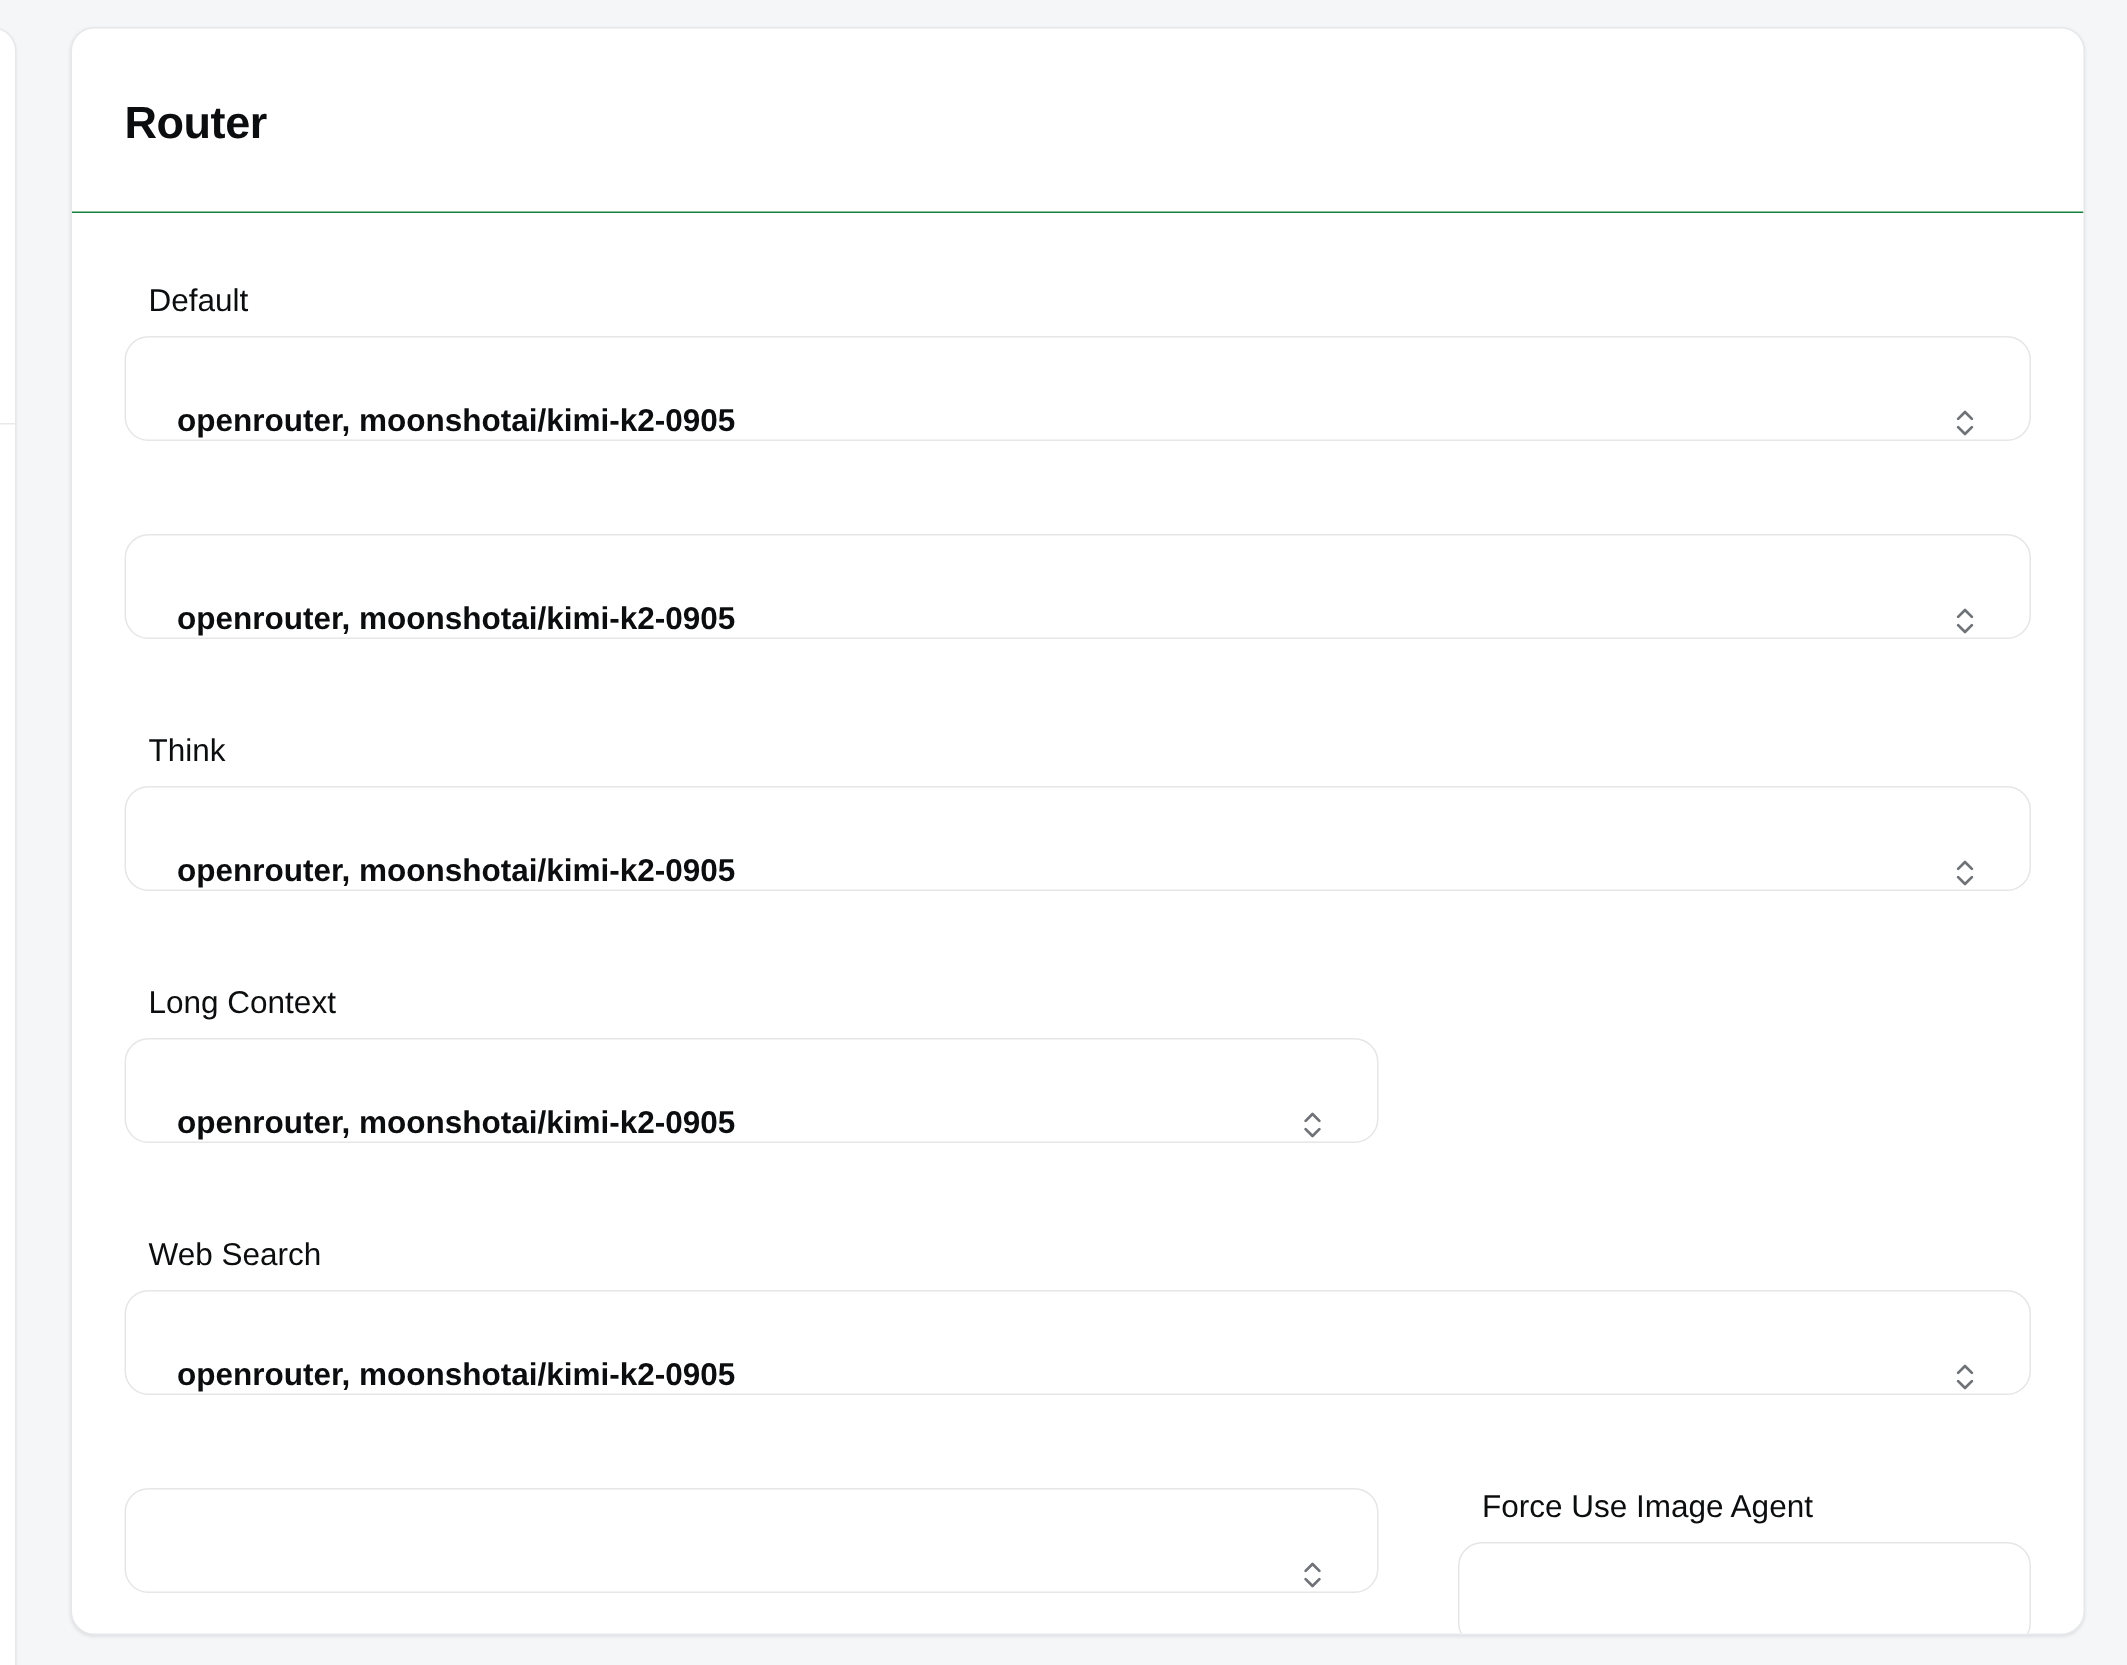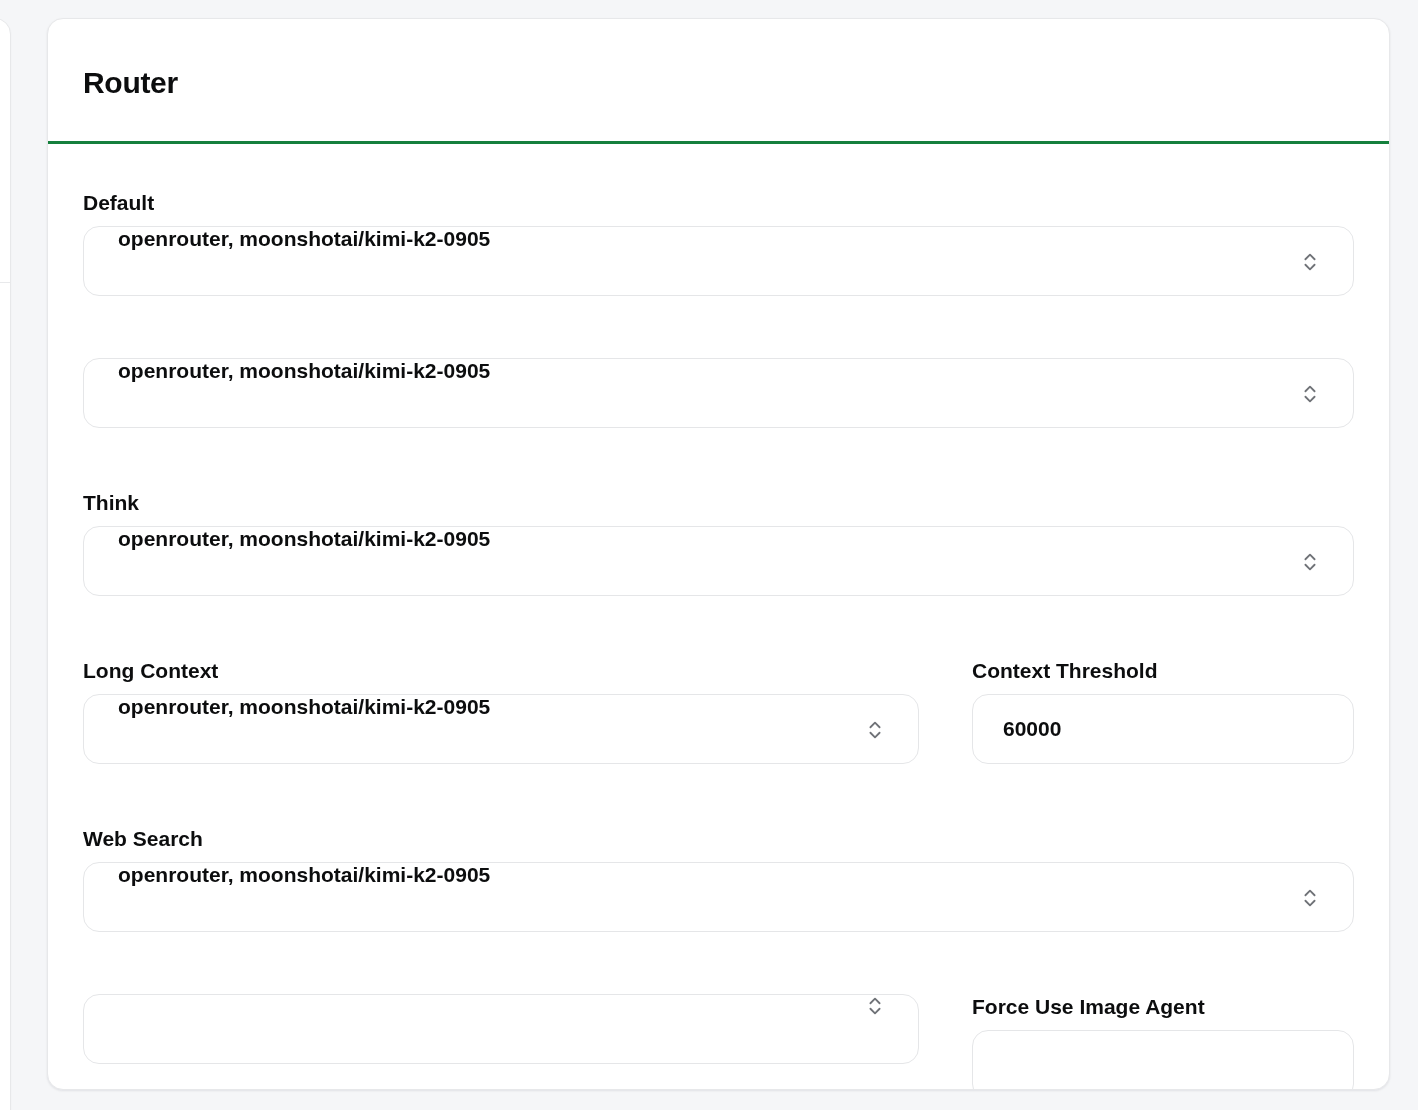--- a/index.html
+++ b/index.html
@@ -31,54 +31,54 @@
     left: 47px; top: 18px;
     width: 1343px; height: 1072px;
     background: #ffffff;
     border: 1px solid #e7e8ea;
     border-radius: 16px;
     box-shadow: 0 1px 3px rgba(16,24,40,.05), 0 1px 2px rgba(16,24,40,.04);
     overflow: hidden;
   }
   .card-header {
     padding: 46px 35px 40px 35px;
-    border-bottom: 3px solid #15803d;
+    border-bottom: 1px solid #15803d;
   }
   .card-title {
     font-size: 30px;
     line-height: 36px;
     font-weight: 700;
     color: #0c0d0e;
     letter-spacing: -0.3px;
   }
   .card-content { padding: 46px 35px 0 35px; }
 
   .field-row { margin-bottom: 62px; }
   .field-row.two-col {
     display: grid;
     grid-template-columns: 1fr 382px;
     column-gap: 53px;
   }
   .field-label {
     font-size: 21px;
     line-height: 26px;
-    font-weight: 700;
+    font-weight: 400;
     color: #0c0d0e;
     margin-bottom: 10px;
+    margin-left: 16px;
   }
   .select-control {
     height: 70px;
     background: #ffffff;
     border: 1px solid #e5e6e8;
     border-radius: 16px;
     display: flex;
-    align-items: flex-start;
+    align-items: flex-end;
     padding: 0 32px 0 34px;
     cursor: pointer;
-    flex-direction: column;
   }
   .select-value {
     font-size: 21px;
     font-weight: 600;
     color: #0c0d0e;
     white-space: nowrap;
     overflow: hidden;
     text-overflow: ellipsis;
   }
   .chevron { margin-left: auto; flex: 0 0 auto; display: block; }
@@ -146,24 +146,20 @@
       <div>
         <div class="field-label">Long Context</div>
         <div class="select-control">
           <span class="select-value">openrouter, moonshotai/kimi-k2-0905</span>
           <svg class="chevron" width="22" height="22" viewBox="0 0 24 24" fill="none" stroke="#6f7277" stroke-width="2" stroke-linecap="round" stroke-linejoin="round">
               <path d="m7 9 5-5 5 5"></path>
               <path d="m7 15 5 5 5-5"></path>
             </svg>
         </div>
       </div>
-      <div>
-        <div class="field-label">Context Threshold</div>
-        <input class="text-control" type="text" value="60000" style="">
-      </div>
     </div>
 
     <div class="field-row">
       <div class="field-label">Web Search</div>
       <div class="select-control">
         <span class="select-value">openrouter, moonshotai/kimi-k2-0905</span>
         <svg class="chevron" width="22" height="22" viewBox="0 0 24 24" fill="none" stroke="#6f7277" stroke-width="2" stroke-linecap="round" stroke-linejoin="round">
             <path d="m7 9 5-5 5 5"></path>
             <path d="m7 15 5 5 5-5"></path>
           </svg>

